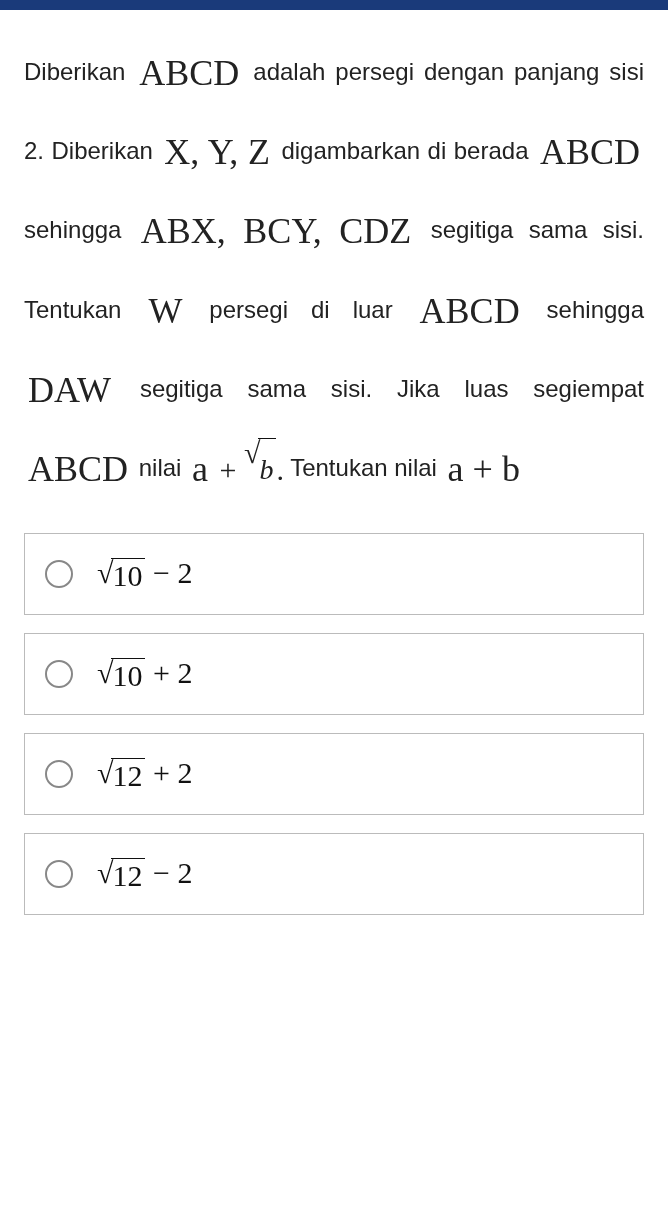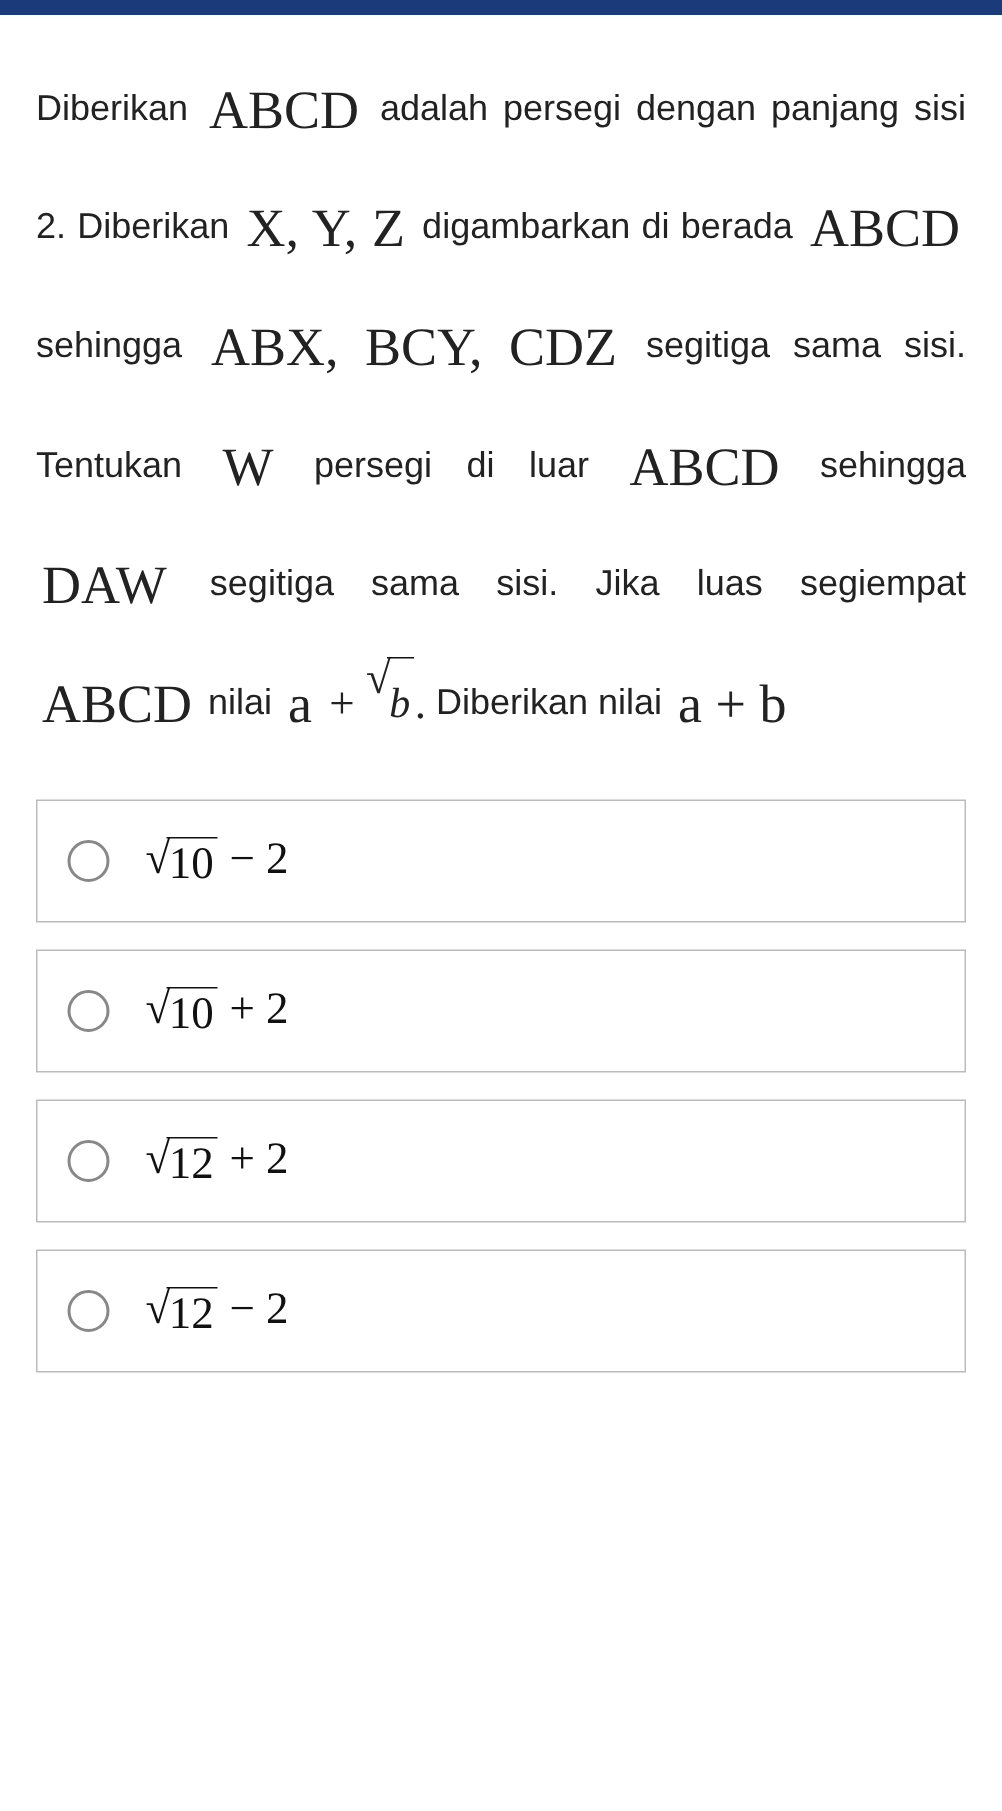--- a/index.html
+++ b/index.html
@@ -113,21 +113,21 @@
     <span class="math">ABCD</span>
     <span> sehingga </span>
     <span class="math">DAW</span>
     <span> segitiga sama sisi. Jika luas segiempat </span>
     <span class="math">ABCD</span>
     <span> nilai </span>
     <span class="math">a</span><span class="math-reg"> + </span><span class="sqrt-inline">
         <span class="surd">√</span>
         <span class="radicand-i">b</span>
       </span><span class="math-reg">.</span>
-    <span> Diberikan nilai </span>
+    <span> Tentukan nilai </span>
     <span class="math">a + b</span>
   </div>
 
   <div class="options">
 
     <div class="option">
       <div class="radio"></div>
       <div class="opt-math">
         <span class="sqrt-wrap">
             <span class="surd">√</span>

